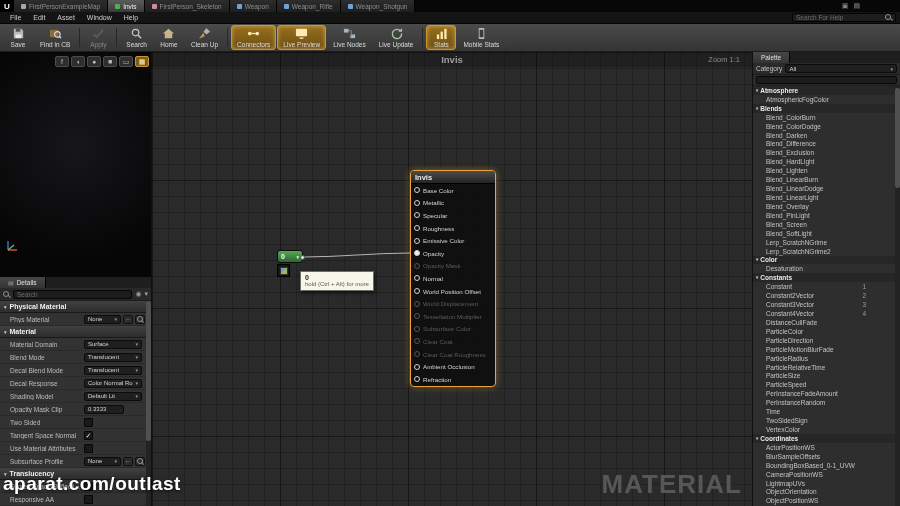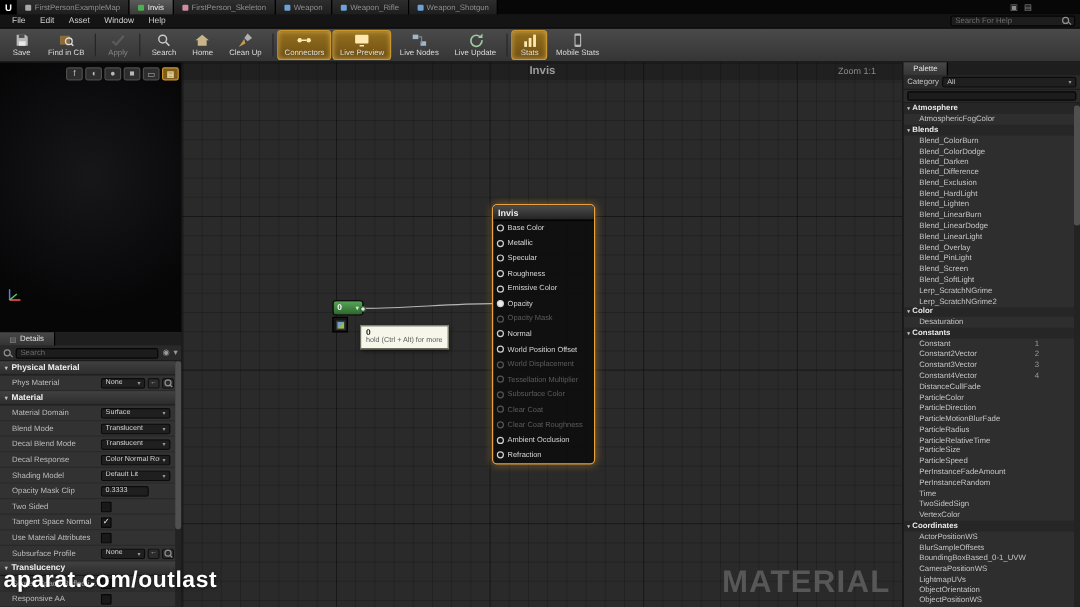--- a/index.html
+++ b/index.html
@@ -81,21 +81,21 @@
   .checkbox { width:9px; height:9px; background:#191919; border:1px solid #070707; border-radius:1px; color:#e8e8e8; font-size:7px; line-height:7px; display:flex; align-items:center; justify-content:center; }
   .textbox { background:#1f1f1f; border:1px solid #0b0b0b; border-radius:2px; height:9px; padding:0 3px; font-size:6px; color:#d2d2d2; width:40px; display:flex; align-items:center; }
   .v-scroll { position:absolute; width:5px; background:#232323; }
   .v-scroll .thumb { width:100%; background:#505050; border-radius:2px; }
   .det-scroll { right:0; top:24px; bottom:0; }
   .pal-scroll { right:0; top:34px; bottom:0; }
 
   
   .graph-header { position:absolute; top:0; left:0; right:0; height:15px; background:rgba(0,0,0,.22); display:flex; align-items:center; justify-content:center; z-index:2; }
   .graph-title { font-size:9.5px; font-weight:bold; color:#9c9c9c; }
-  .graph-zoom { position:absolute; right:22px; top:3px; font-size:7.5px; color:#8a8a8a; }
+  .graph-zoom { position:absolute; right:12px; top:3px; font-size:7.5px; color:#8a8a8a; }
   .wires { position:absolute; left:0; top:0; z-index:3; }
   .wires path { stroke:#b5b5b5; stroke-width:1; fill:none; }
   .graph-watermark { position:absolute; right:10px; bottom:6px; font-size:26px; font-weight:bold; color:#575757; letter-spacing:1px; z-index:1; }
 
   .mat-node { position:absolute; left:258px; top:118px; width:86px; z-index:5; background:rgba(14,14,14,.93); border:1.5px solid #e8a33d; border-radius:4px; box-shadow:0 0 7px rgba(232,163,61,.45); overflow:hidden; }
   .mat-node-header { height:13px; background:linear-gradient(#4d4d4d,#232323); border-bottom:1px solid #000; color:#ececec; font-size:7.5px; font-weight:bold; display:flex; align-items:center; padding:0 4px; }
   .pin-row { display:flex; align-items:center; gap:3px; height:12.6px; padding-left:3px; overflow:hidden; }
   .pin-circle { width:6px; height:6px; border-radius:50%; border:1px solid #d2d2d2; flex:none; }
   .pin-circle.connected { background:#ececec; }
   .pin-label { font-size:6.2px; color:#d6d6d6; white-space:nowrap; }

